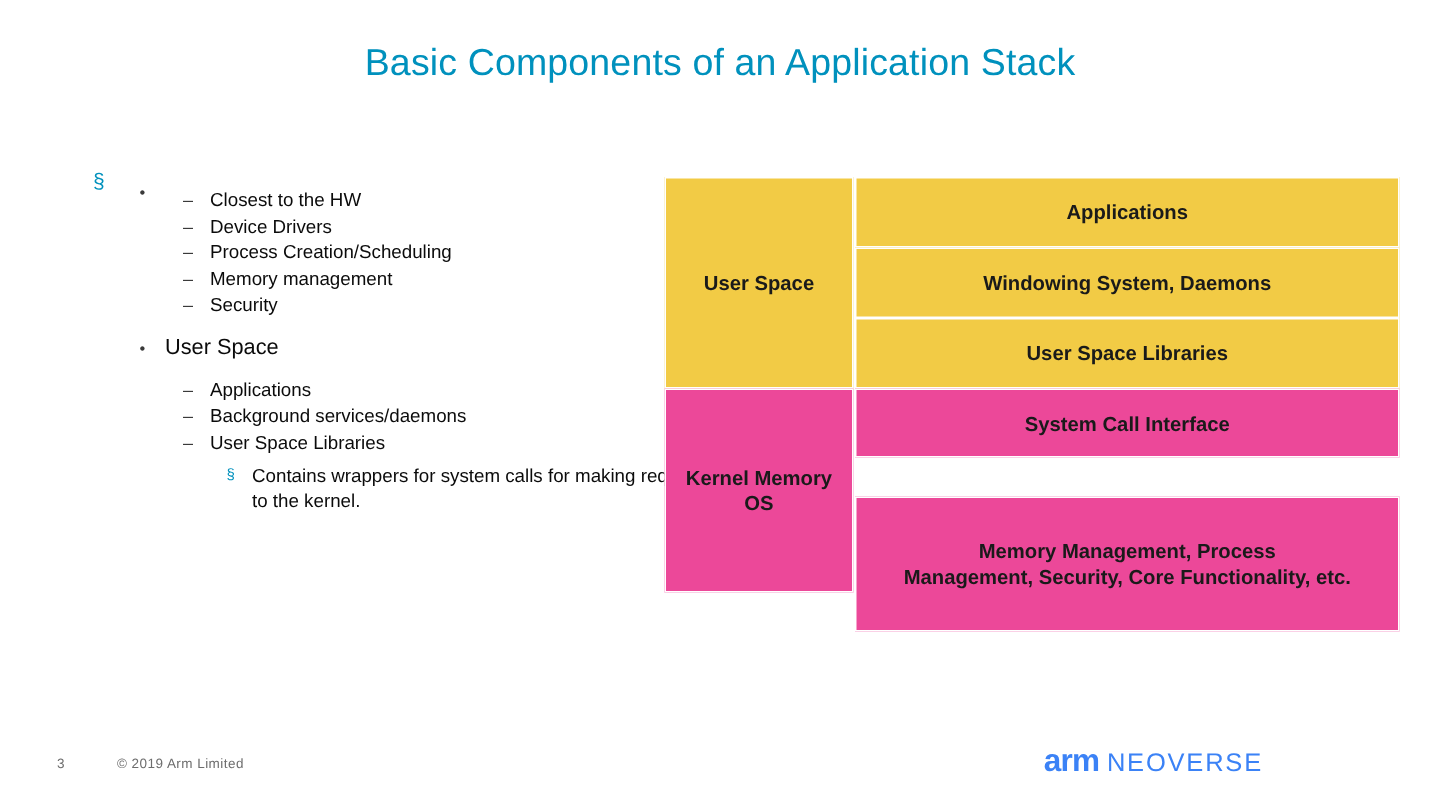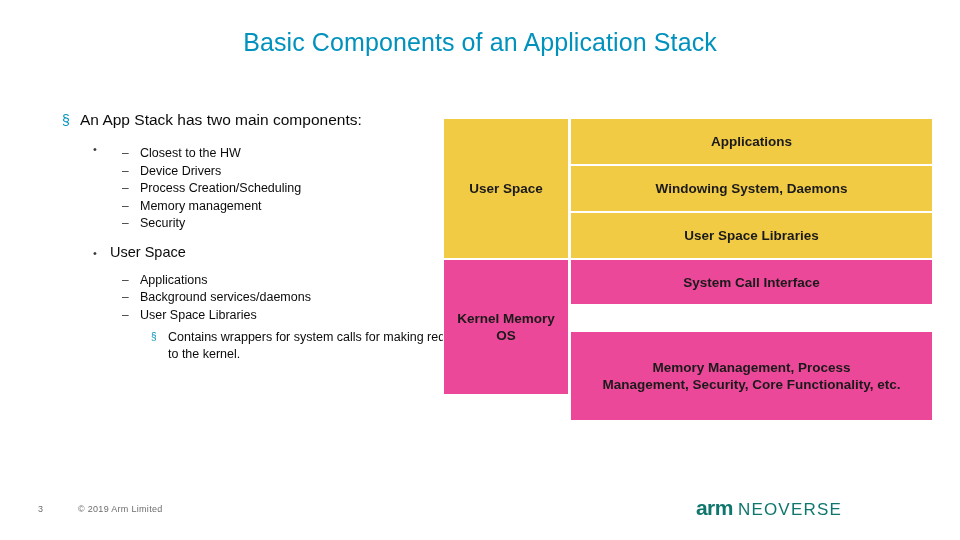--- a/index.html
+++ b/index.html
@@ -157,21 +157,21 @@
     font-size: 9px;
     color: #6d6d6d;
     letter-spacing: 0.3px;
   }
   .logo {
     position: absolute;
     right: 26px;
     top: 496px;
     display: flex;
     align-items: baseline;
-    color: #0f766e;
+    color: #3b82f6;
     margin-left: 13px;
   }
   .logo-arm {
     font-size: 21px;
     font-weight: bold;
     letter-spacing: -0.5px;
   }
   .logo-neoverse {
     font-size: 17px;
     font-weight: 300;
@@ -183,21 +183,20 @@
 <body>
 
 <div class="slide">
 
   <div class="title">Basic Components of an Application Stack</div>
 
   <div class="bullets">
 
     <div class="lvl1">
       <span class="marker">§</span>
-      <span>An App Stack has two main components:</span>
     </div>
 
     <div class="lvl2">
       <span class="marker">•</span>
     </div>
 
     <div style="height:6px"></div>
 
     <div class="lvl3">
       <span class="marker">–</span>

